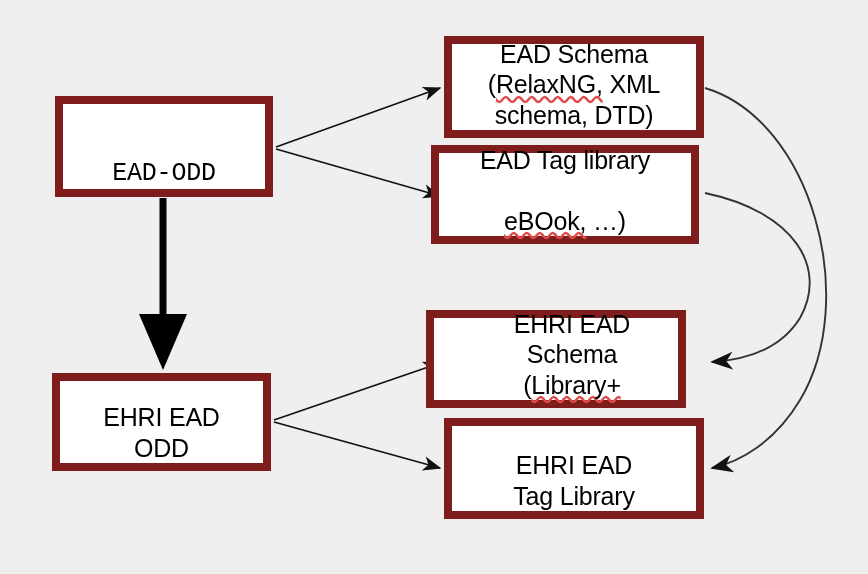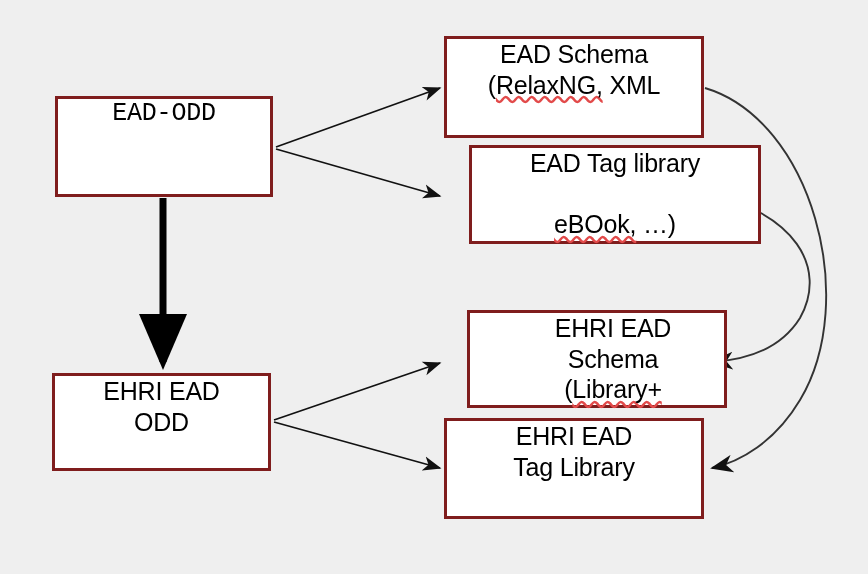--- a/index.html
+++ b/index.html
@@ -15,24 +15,24 @@
   }
   #diagram {
     position: relative;
     width: 868px;
     height: 574px;
     background: #efefef;
   }
   .node {
     position: absolute;
     background: #ffffff;
-    border: 3px solid #7f1d1d;
+    border: 8px solid #7f1d1d;
     box-sizing: border-box;
     display: flex;
-    align-items: flex-start;
+    align-items: flex-end;
     justify-content: center;
     text-align: center;
     color: #000000;
     font-size: 25px;
     line-height: 1.22;
     letter-spacing: -0.2px;
   }
   .node .label {
     display: block;
     width: 100%;
@@ -43,22 +43,22 @@
   
   .sp {
     text-decoration: underline wavy #e24a4a;
     text-decoration-skip-ink: none;
     -webkit-text-decoration: underline wavy #e24a4a;
     text-underline-offset: 2px;
   }
   #n-ead-odd      { left: 55px;  top: 96px;  width: 218px; height: 101px; font-family: Liberation Mono, monospace; }
   #n-ehri-odd     { left: 52px;  top: 373px; width: 219px; height: 98px;  }
   #n-ead-schema   { left: 444px; top: 36px;  width: 260px; height: 102px; }
-  #n-ead-tag      { left: 469px; top: 145px; width: 292px; height: 99px;  }
-  #n-ehri-schema  { left: 467px; top: 310px; width: 260px; height: 98px; padding-left: 32px; }
+  #n-ead-tag      { left: 431px; top: 145px; width: 268px; height: 99px;  }
+  #n-ehri-schema  { left: 426px; top: 310px; width: 260px; height: 98px; padding-left: 32px; }
   #n-ehri-tag     { left: 444px; top: 418px; width: 260px; height: 101px; }
 
   svg#edges {
     position: absolute;
     left: 0;
     top: 0;
     width: 868px;
     height: 574px;
     pointer-events: none;
   }
@@ -98,21 +98,21 @@
 
   <div class="node" id="n-ead-odd">
     <span class="label">EAD-ODD</span>
   </div>
 
   <div class="node" id="n-ehri-odd">
     <span class="label"><span>EHRI EAD</span><br><span>ODD</span></span>
   </div>
 
   <div class="node" id="n-ead-schema">
-    <span class="label"><span>EAD Schema</span><br><span>(</span><span class="sp">RelaxNG,</span><span> XML</span><br></span>
+    <span class="label"><span>EAD Schema</span><br><span>(</span><span class="sp">RelaxNG,</span><span> XML</span><br><span>schema, DTD)</span></span>
   </div>
 
   <div class="node" id="n-ead-tag">
     <span class="label"><span>EAD Tag library</span><br><br><span class="sp">eBOok,</span><span> …)</span></span>
   </div>
 
   <div class="node" id="n-ehri-schema">
     <span class="label"><span>EHRI EAD Schema</span><br><span>(</span><span class="sp">Library+</span><br></span>
   </div>
 

